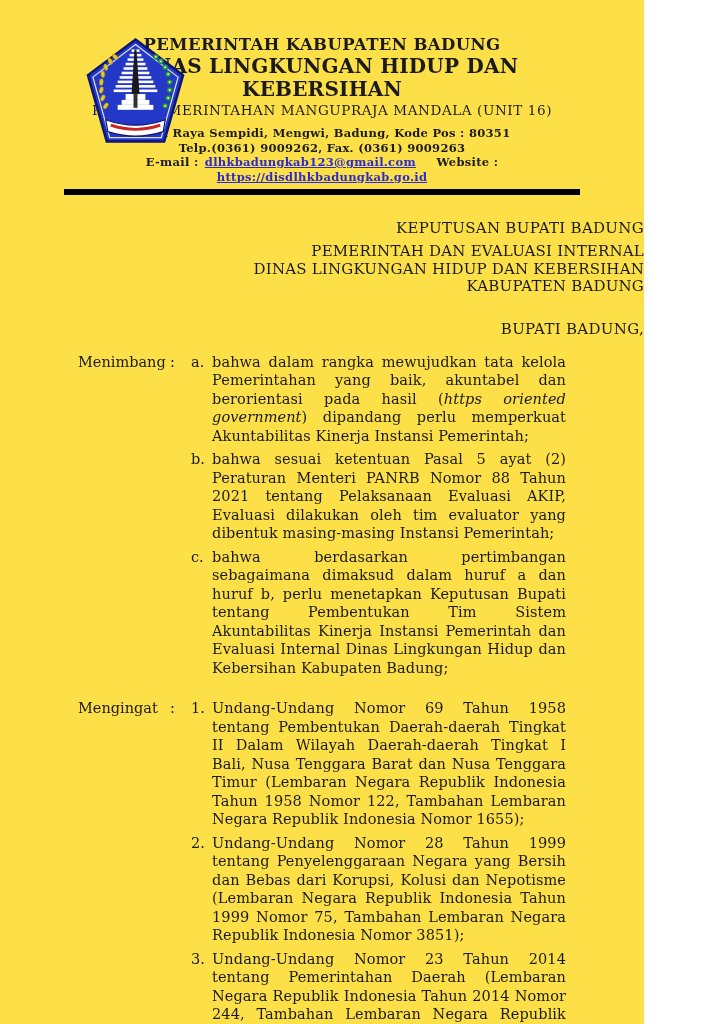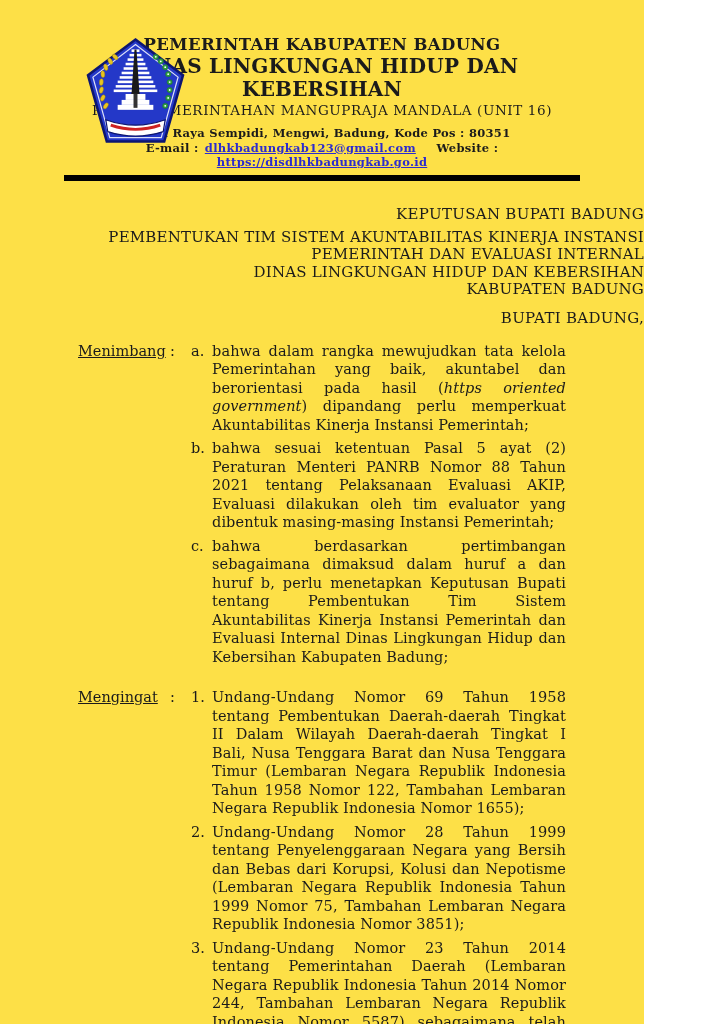--- a/index.html
+++ b/index.html
@@ -24,26 +24,26 @@
   .contact .gap { display: inline-block; width: 10px; }
   .header-rule {
     margin-top: 5px; height: 2px;
     border-top: 3px solid #000; border-bottom: 3px solid #000;
     background: #fff;
   }
   
   .titleblock { text-align: right; margin-top: 24px; font-size: 15px; }
   .tline { line-height: 19px; margin-bottom: 5px; letter-spacing: 0.3px; }
   .subject { margin-top: 2px; line-height: 17.5px; letter-spacing: 0.2px; }
-  .issuer { margin-top: 10px; line-height: 19px; letter-spacing: 0.3px; }
+  .issuer { margin-top: 24px; line-height: 19px; letter-spacing: 0.3px; }
   
   .clauses { margin: 14px 78px 0 78px; font-size: 14.5px; }
   .clause-row { display: flex; align-items: flex-start; }
   .clause-row + .clause-row { margin-top: 22px; }
-  .clause-label { width: 92px; flex-shrink: 0; line-height: 18.5px; text-decoration: underline; }
+  .clause-label { width: 92px; flex-shrink: 0; line-height: 18.5px; }
   .clause-colon { width: 21px; flex-shrink: 0; line-height: 18.5px; }
   .clause-items { flex: 1; }
   .item { display: flex; align-items: flex-start; }
   .item + .item { margin-top: 5px; }
   .marker { width: 21px; flex-shrink: 0; line-height: 18.5px; }
   .itext { flex: 1; text-align: justify; line-height: 18.5px; letter-spacing: 0.1px; }
   .itext em { font-style: italic; }
 </style>
 </head>
 <body>
@@ -111,35 +111,35 @@
       </g>
 
       <path d="M22 84 Q52 95 82 84 L80 96 Q52 105 24 96 Z" fill="#ffffff" stroke="#0d1670" stroke-width="1.2"></path>
       <path d="M27 89.5 Q52 98 77 89.5" fill="none" stroke="#cc2222" stroke-width="3"></path>
     </svg>
 
     <div class="org1">PEMERINTAH KABUPATEN BADUNG</div>
     <div class="org2">DINAS LINGKUNGAN HIDUP DAN KEBERSIHAN</div>
     <div class="org3">PUSAT PEMERINTAHAN MANGUPRAJA MANDALA (UNIT 16)</div>
     <div class="addr">Jalan Raya Sempidi, Mengwi, Badung, Kode Pos : 80351</div>
+    <div class="phone">Telp.(0361) 9009262, Fax. (0361) 9009263</div>
     <div class="contact">
       <span class="lbl">E-mail :</span>
       <a href="#">dlhkbadungkab123@gmail.com</a>
       <span class="gap"></span>
       <span class="lbl">Website :</span>
       <a href="#">https://disdlhkbadungkab.go.id</a>
     </div>
 
     <div class="header-rule"></div>
   </div>
 
   <div class="titleblock">
     <div class="tline">KEPUTUSAN BUPATI BADUNG</div>
     <div class="subject">
-      <div>PEMBENTUKAN TIM SISTEM AKUNTABILITAS KINERJA INSTANSI</div>
       <div>PEMERINTAH DAN EVALUASI INTERNAL</div>
       <div>DINAS LINGKUNGAN HIDUP DAN KEBERSIHAN</div>
       <div>KABUPATEN BADUNG</div>
     </div>
     <div class="issuer">BUPATI BADUNG,</div>
   </div>
 
   <div class="clauses">
 
     <div class="clause-row">

